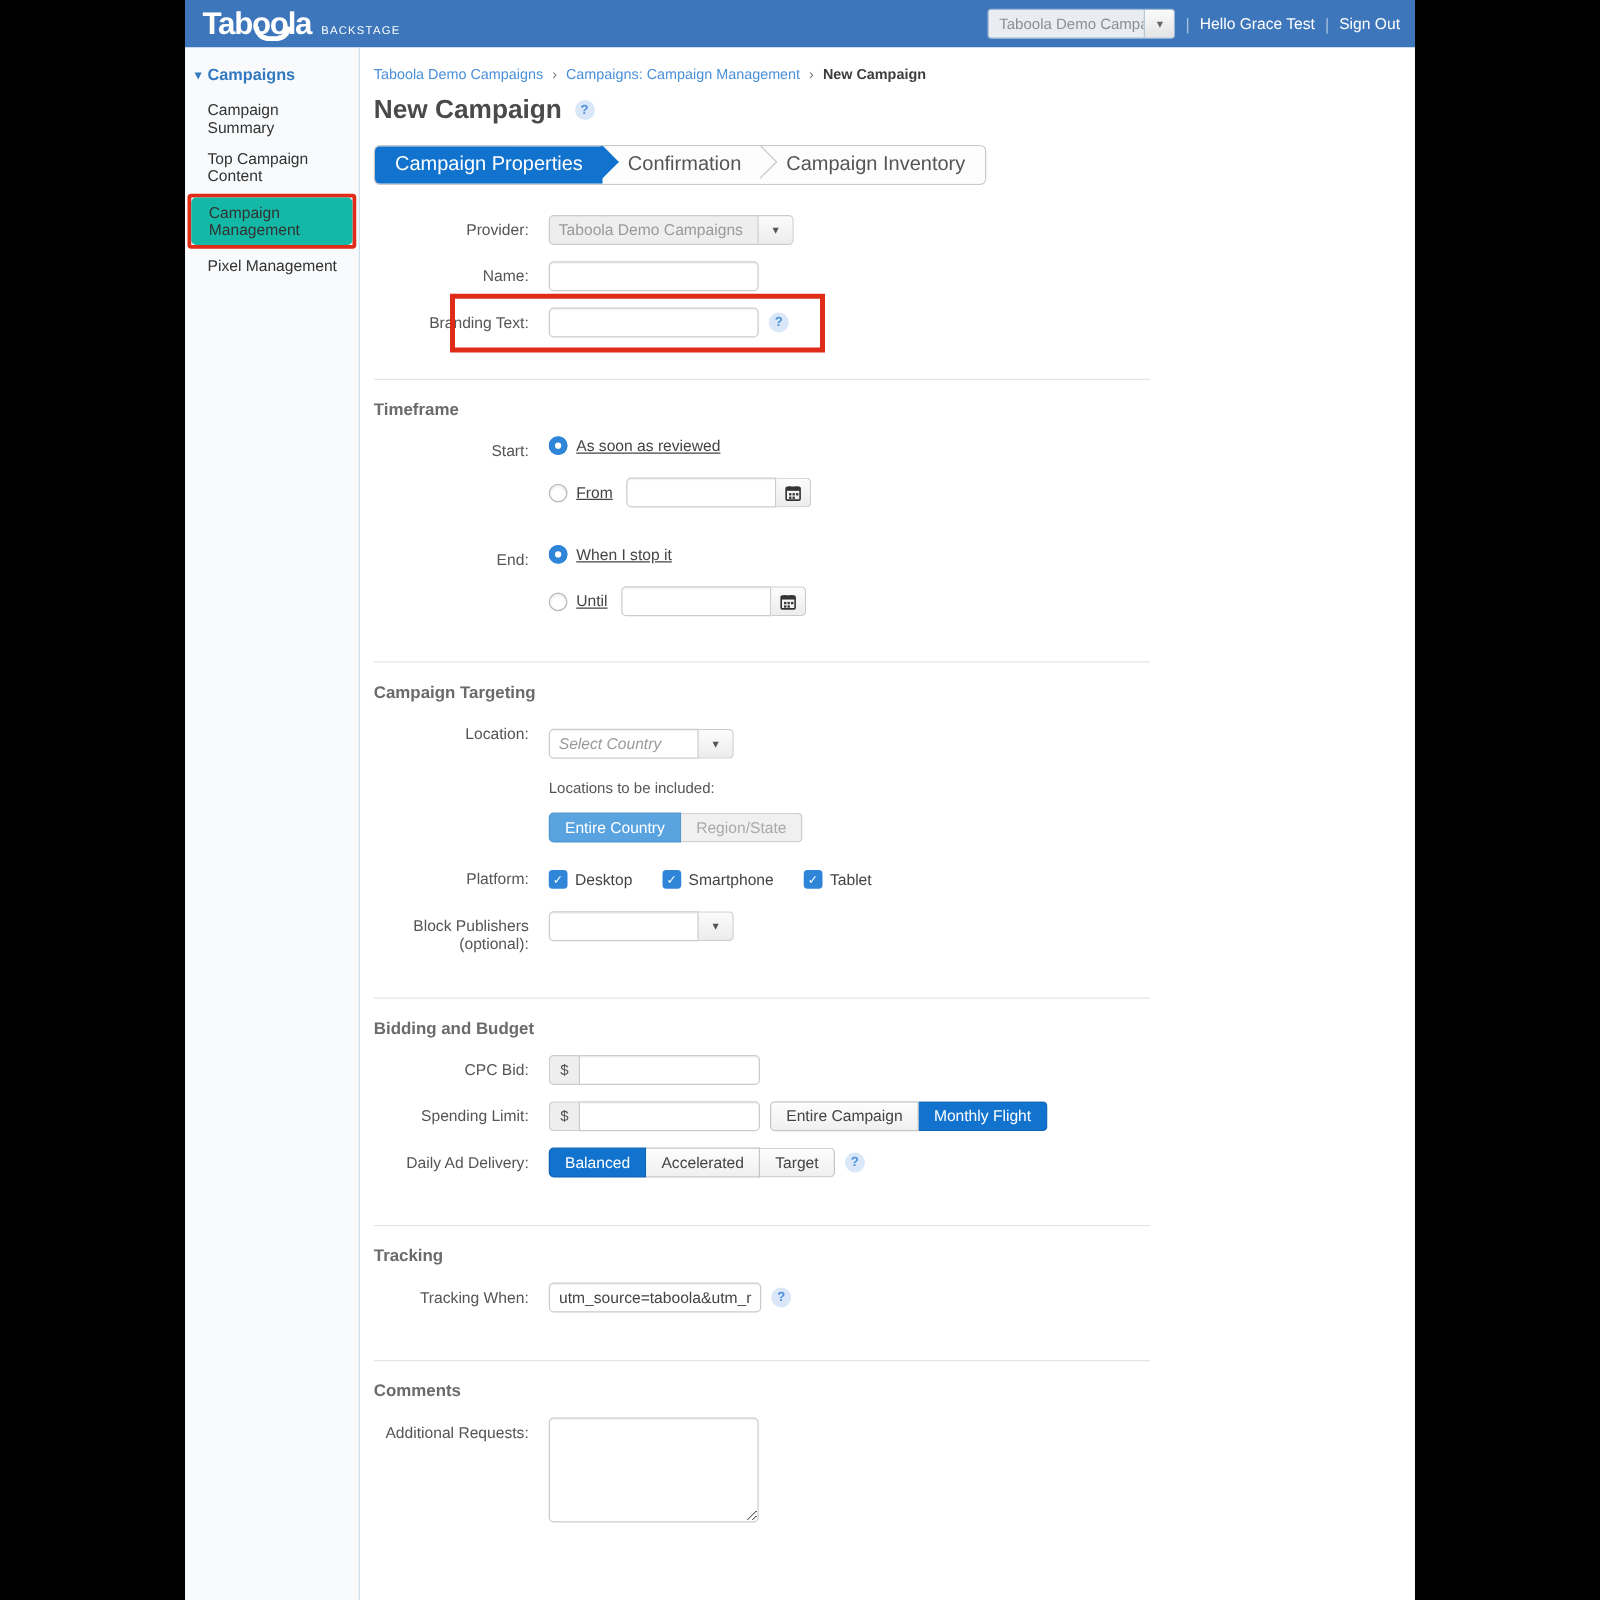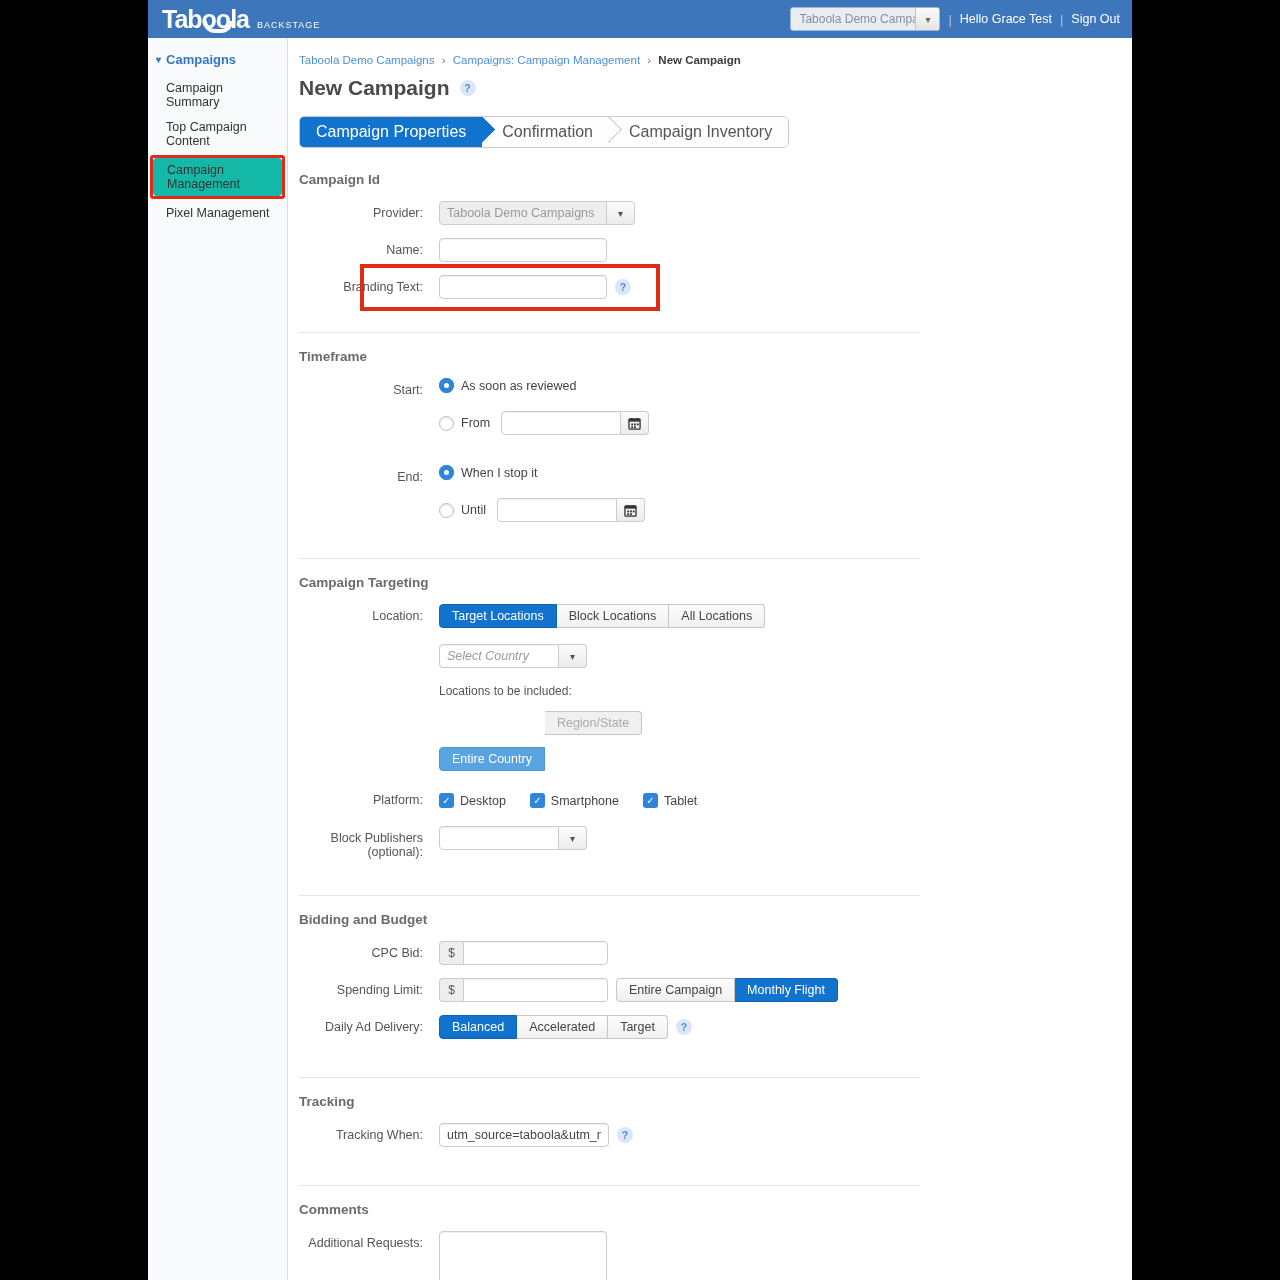--- a/index.html
+++ b/index.html
@@ -69,25 +69,25 @@
   .igroup .txt.after-pre { border-radius:0 4px 4px 0; }
   .txt.disabled { background:#eee; color:#9a9a9a; box-shadow:none; }
   .txt.italic-ph::placeholder { font-style:italic; color:#9a9a9a; }
 
   
   .seg { display:inline-flex; }
   .seg .sbtn { height:24px; padding:0 12px; font-size:12.5px; color:#444; background:linear-gradient(#fdfdfd,#f0f0f0); border:1px solid #c6c6c6; border-left-width:0; display:inline-flex; align-items:center; cursor:pointer; white-space:nowrap; }
   .seg .sbtn:first-child { border-left-width:1px; border-radius:4px 0 0 4px; }
   .seg .sbtn:last-child { border-radius:0 4px 4px 0; }
   .seg .sbtn.on { background:#1173ce; border-color:#0f65b5; color:#fff; }
-  .seg .sbtn.on-light { background:#58a3e0; border-color:#4f95cf; color:#fff;margin-top:36px; }
+  .seg .sbtn.on-light { background:#58a3e0; border-color:#4f95cf; color:#fff; }
   .seg .sbtn.dis { color:#aaa; background:#f0f0f0; }
 
   
-  .radio-row { display:flex; align-items:center; gap:7px; margin-bottom:10px; }
+  .radio-row { display:flex; align-items:center; gap:7px; margin-bottom:10px;text-decoration:underline; }
   .rdo { width:15px; height:15px; border-radius:50%; flex-shrink:0; cursor:pointer; }
   .rdo.on { background:#2f86d8; box-shadow:inset 0 0 0 2px #2f86d8; position:relative; }
   .rdo.on::after { content:""; position:absolute; left:5px; top:5px; width:5px; height:5px; background:#fff; border-radius:50%; }
   .rdo.off { background:#fff; border:1px solid #bbb; box-shadow:inset 0 1px 2px rgba(0,0,0,.1); }
   .rlabel { font-size:12.5px; color:#444; }
   .cb { width:15px; height:15px; background:#2f86d8; border-radius:3px; color:#fff; font-size:10px; display:inline-flex; align-items:center; justify-content:center; cursor:pointer; flex-shrink:0; }
   .cb-item { display:inline-flex; align-items:center; gap:6px; margin-right:16px; }
 
   .cal-svg { display:block; }
 
@@ -164,21 +164,20 @@
           <span>Confirmation</span>
           <span class="chev"></span>
         </div>
         <div class="step">
           <span>Campaign Inventory</span>
           
         </div>
       </div>
 
       <div class="section form-width">
-        <div class="sec-head">Campaign Id</div>
 
         <div class="frow">
           <label class="flabel">Provider:</label>
           <div class="fctrl">
             <span class="igroup">
               <input class="txt w168 disabled" disabled="" value="Taboola Demo Campaigns" style="">
               <span class="addon-btn">▾</span>
             </span>
           </div>
         </div>
@@ -263,25 +262,20 @@
           </div>
         </div>
       </div>
 
       <div class="section form-width">
         <div class="sec-head">Campaign Targeting</div>
 
         <div class="frow" style="margin-bottom:8px;">
           <label class="flabel">Location:</label>
           <div class="fctrl stack">
-            <div class="seg">
-              <span class="sbtn on">Target Locations</span>
-              <span class="sbtn">Block Locations</span>
-              <span class="sbtn">All Locations</span>
-            </div>
             <div class="igroup" style="margin-top:8px;">
               <input class="txt w148 italic-ph" placeholder="Select Country" style="">
               <span class="addon-btn">▾</span>
             </div>
             <div class="sub-label" style="margin-top:8px;">Locations to be included:</div>
             <div class="seg">
               <span class="sbtn on-light">Entire Country</span>
               <span class="sbtn dis">Region/State</span>
             </div>
           </div>

